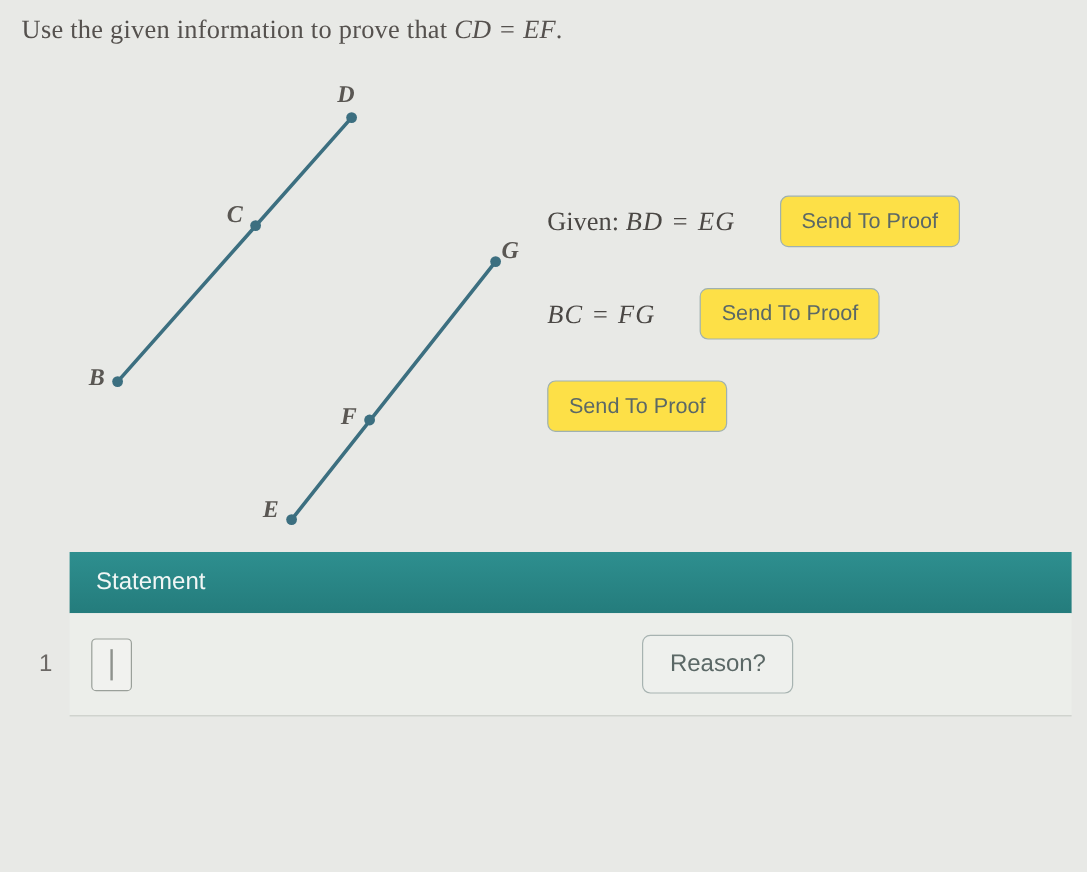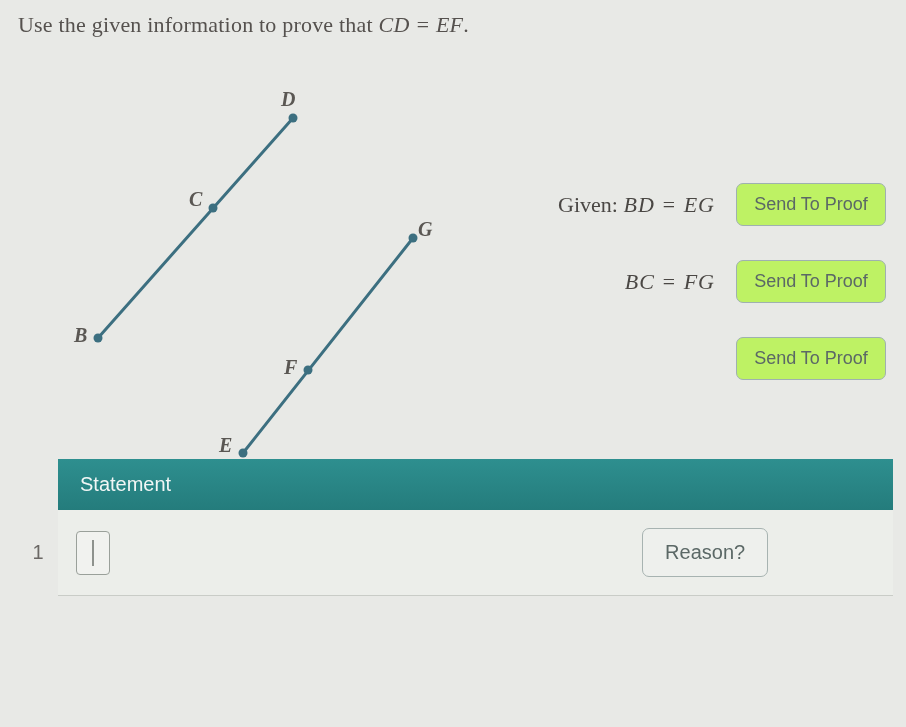--- a/index.html
+++ b/index.html
@@ -10,21 +10,20 @@
     height: 727px;
     overflow: hidden;
     color: #413f3d;
   }
   .page {
     padding: 12px 20px 0 18px;
   }
   .prompt {
     font-size: 22px;
     color: #55514e;
-    margin-bottom: 20px;
     letter-spacing: 0.2px;
   }
   .prompt .math { font-style: italic; }
   .upper {
     display: flex;
     align-items: flex-start;
   }
   .diagram-area {
     width: 430px;
     height: 400px;
@@ -41,45 +40,44 @@
     font-family: Georgia, serif;
   }
   .info-area {
     flex: 1;
     padding-top: 125px;
     padding-left: 8px;
   }
   .info-row {
     display: flex;
     align-items: center;
-    justify-content: flex-end;
     margin-bottom: 34px;
-    gap: 21px;
+    gap: 37px;
   }
   .info-text {
     font-size: 22px;
     color: #4a4744;
     font-family: Georgia, serif;
   }
   .info-text .lbl { font-style: normal; }
   .info-text .math { font-style: italic; letter-spacing: 1px; }
   .send-btn {
     border: 1.5px solid #9fb1b0;
-    background: #bef264;
+    background: #fde047;
     border-radius: 7px;
     padding: 10px 16px;
     font-size: 18px;
     color: #5b6866;
     font-family: Arial, Helvetica, sans-serif;
     cursor: pointer;
     min-width: 150px;
     text-align: center;
   }
   .proof-table {
-    margin-top: 1px;
+    margin-top: 22px;
     margin-left: 40px;
     width: 835px;
   }
   .thead {
     display: flex;
     background: #2a8a8a;
     background: linear-gradient(#2e8f8f,#247c7c);
     color: #f1f6f5;
     font-family: Arial, Helvetica, sans-serif;
     font-size: 20px;
@@ -108,21 +106,20 @@
     width: 55%;
     padding: 14px 18px;
     display: flex;
     align-items: center;
   }
   .cell2 {
     width: 45%;
     padding: 14px 18px;
     display: flex;
     align-items: center;
-    justify-content: center;
   }
   .stmt-input {
     width: 34px;
     height: 44px;
     border: 1.5px solid #9aa09a;
     border-radius: 4px;
     background: #f1f2ef;
     position: relative;
     display: flex;
     align-items: center;

